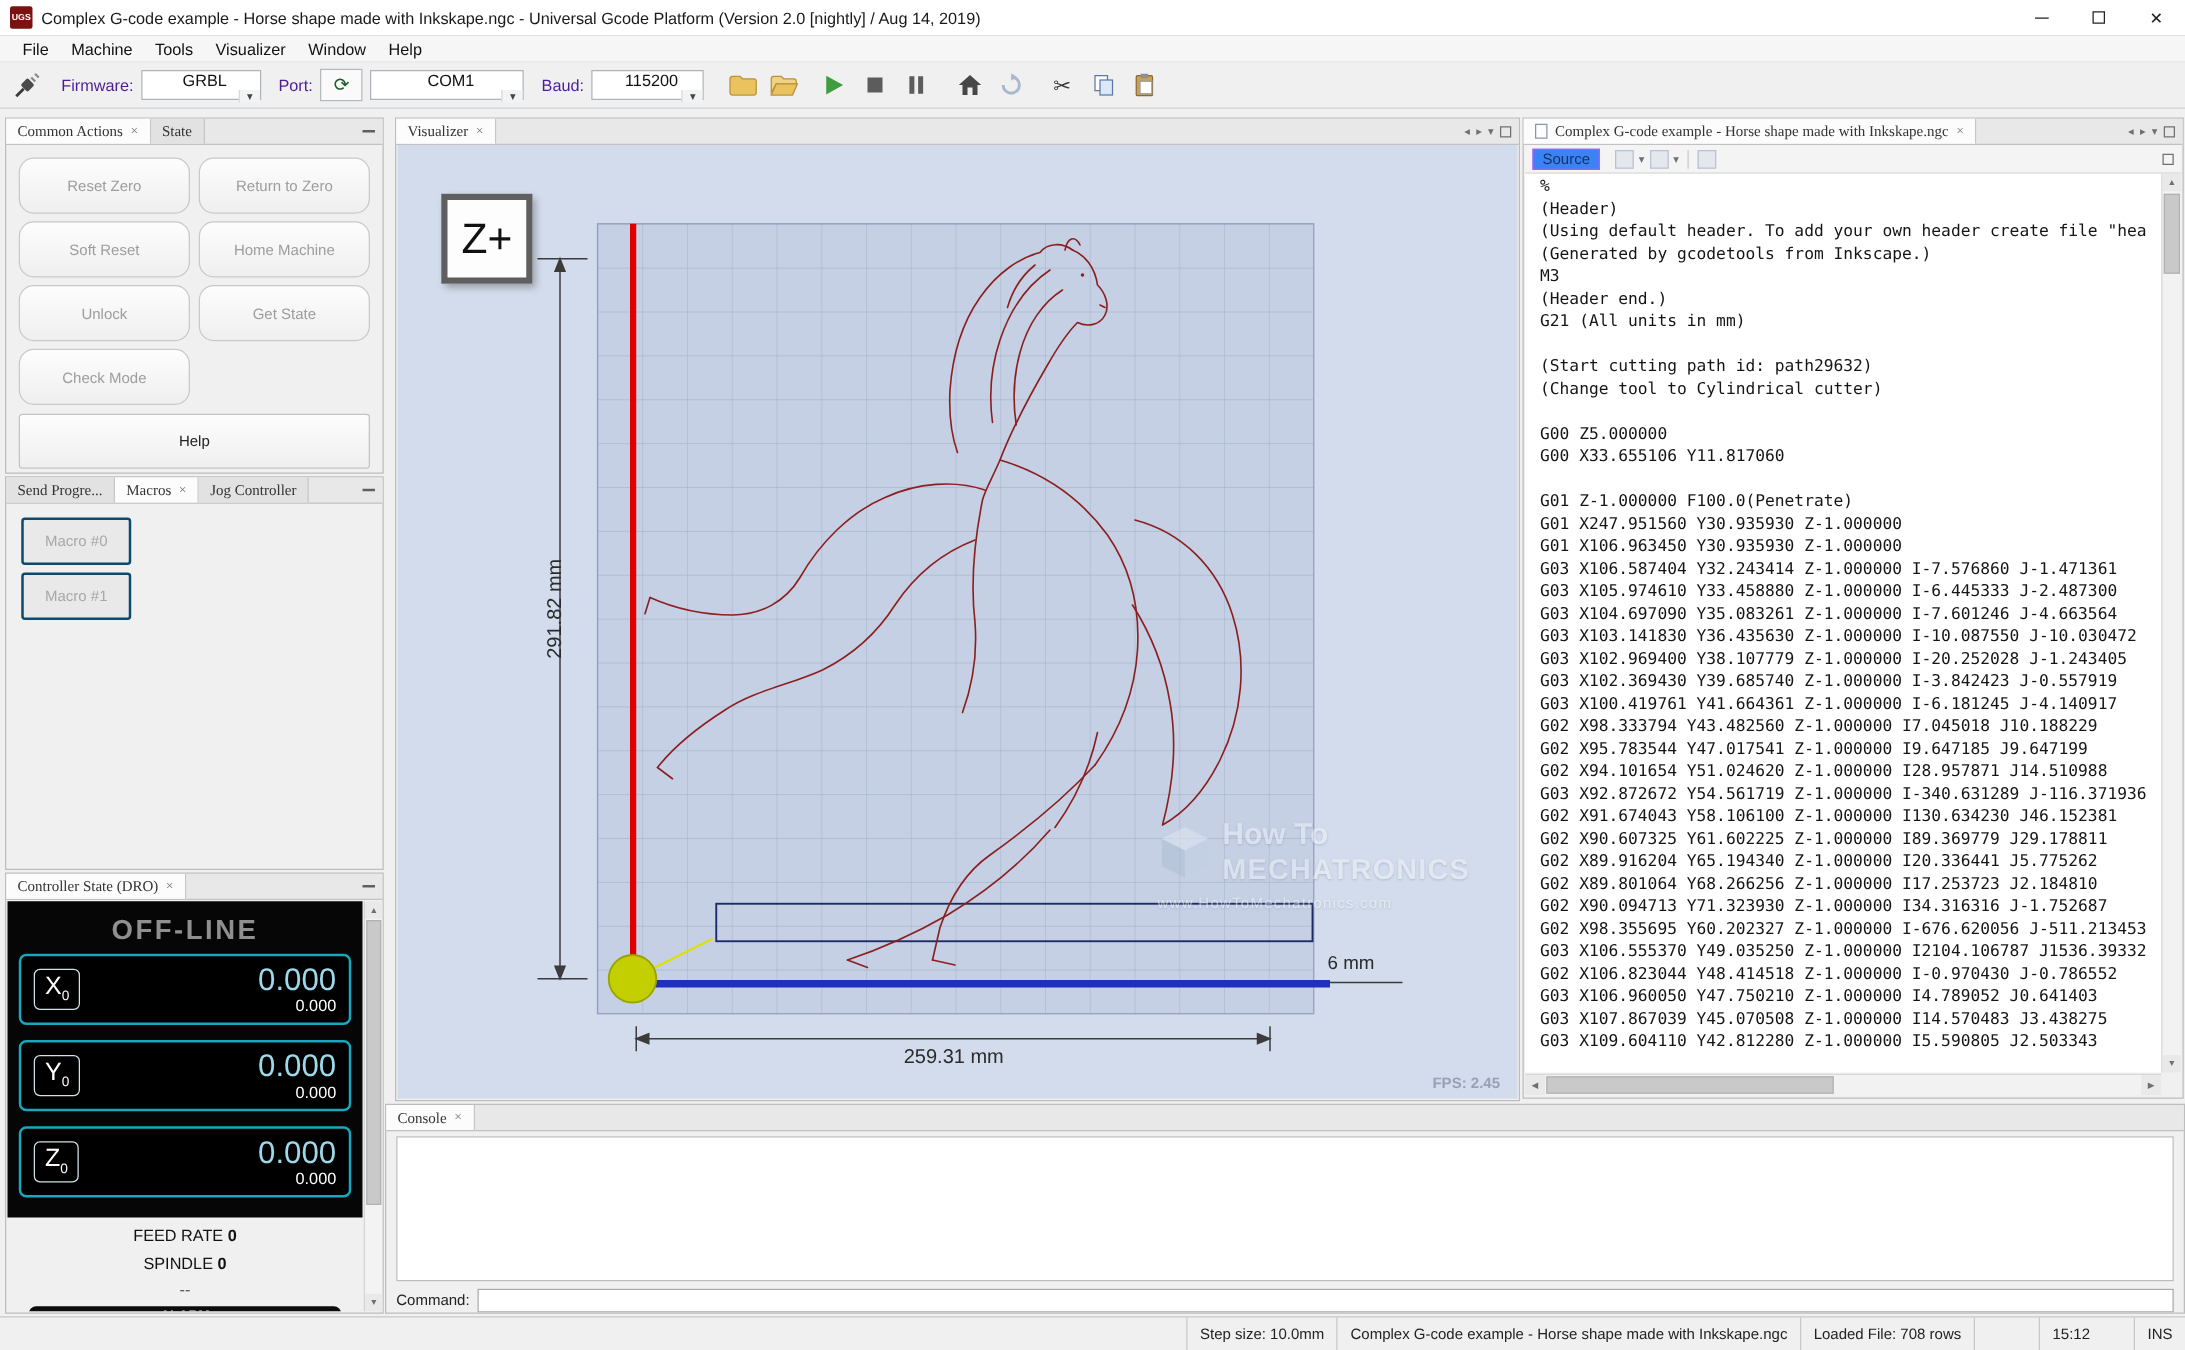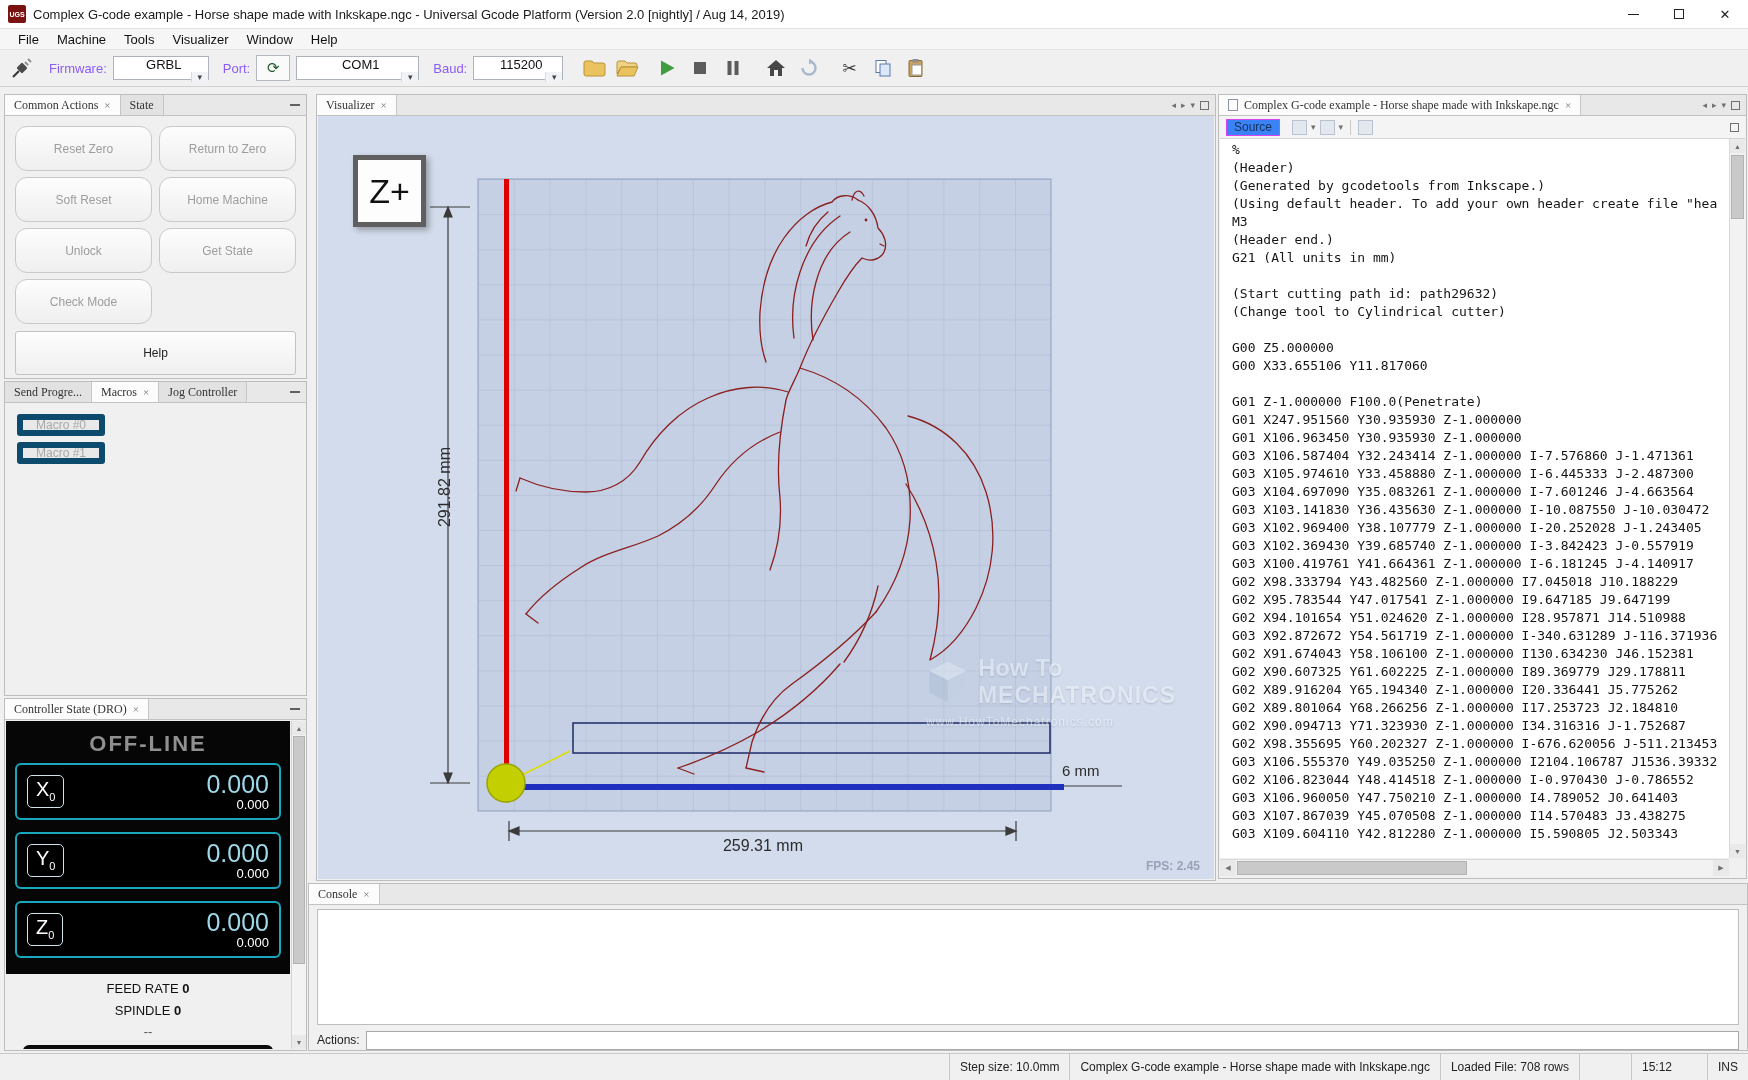--- a/index.html
+++ b/index.html
@@ -14,21 +14,21 @@
   .win-btn { width:46px; display:flex; align-items:center; justify-content:center; color:#222; font-size:13px; }
   .min-shape { width:11px; border-top:1px solid #222; display:inline-block; }
   .max-shape { width:10px; height:10px; border:1px solid #222; display:inline-block; }
 
   
   .menubar { position:absolute; left:0; top:29px; width:100%; height:21px; background:#f6f6f6; display:flex; align-items:center; padding-left:9px; border-bottom:1px solid #e6e6e6; }
   .menu-item { padding:2px 9px; font-size:13px; color:#111; }
 
   
   .toolbar { position:absolute; left:0; top:50px; width:100%; height:37px; background:#f0f0f0; border-bottom:1px solid #d2d2d2; display:flex; align-items:center; padding-left:8px; gap:6px; }
-  .tb-label { font-size:13px; color:#8b5cf6; margin-left:8px; }
+  .tb-label { font-size:13px; color:#4c1d95; margin-left:8px; }
   .combo { height:24px; background:#fff; border:1px solid #aeb2ba; display:flex; align-items:center; font-size:13px; color:#111; padding-left:6px;flex-direction:column; }
   .combo .chev { margin-left:auto; width:17px; height:100%; display:flex; align-items:center; justify-content:center; font-size:9px; color:#444; border-left:1px solid #d8dae0; background:#f2f3f6; }
   .tb-btn { width:34px; height:26px; border:1px solid #b4b8c0; background:#fafafa; display:flex; align-items:center; justify-content:center; font-size:15px; color:#1d5d2a; }
   .tb-icon { width:27px; height:27px; display:flex; align-items:center; justify-content:center; }
   .glyph-cut { font-size:17px; color:#333; }
 
   
   .panel { position:absolute; background:#f0f0f0; border:1px solid #bdbdbd; }
   .tabrow { position:absolute; left:0; top:0; right:0; height:21px; background:#e8e8e8; border-bottom:1px solid #c2c2c2; display:flex; align-items:stretch; }
   .tab { padding:0 9px; display:flex; align-items:center; gap:6px; font-size:12px; color:#333; background:#e2e2e2; border-right:1px solid #c6c6c6; white-space:nowrap;font-family:Liberation Serif, serif; }
@@ -38,21 +38,21 @@
   .mini-icon { font-size:9px; color:#707070; }
   .mini-box { width:9px; height:9px; border:1px solid #707070; display:inline-block; }
   .mini-dash { width:10px; border-top:2px solid #606060; display:inline-block; }
 
   
   .actions-grid { position:absolute; left:10px; right:10px; top:31px; display:grid; grid-template-columns:1fr 1fr; gap:6px 7px; }
   .act-btn { height:45px; background:linear-gradient(#fdfdfd,#efefef); border:1px solid #c9c9c9; border-radius:12px; color:#9d9d9d; font-size:12px; display:flex; align-items:center; justify-content:center; }
   .help-btn { position:absolute; left:10px; right:10px; top:236px; height:44px; background:linear-gradient(#fdfdfd,#efefef); border:1px solid #c3c3c3; border-radius:3px; color:#222; font-size:12px; display:flex; align-items:center; justify-content:center; }
 
   .macro-list { position:absolute; left:12px; top:32px; display:flex; flex-direction:column; gap:6px; }
-  .macro-btn { width:88px; height:22px; background:#e9e9e9; border:6px solid #0c4a6e; border-radius:3px; color:#a8a8a8; font-size:12px; display:flex; align-items:center; justify-content:center; }
+  .macro-btn { width:88px; height:38px; background:#e9e9e9; border:2px solid #0c4a6e; border-radius:3px; color:#a8a8a8; font-size:12px; display:flex; align-items:center; justify-content:center; }
 
   
   .dro-black { position:absolute; left:1px; top:22px; right:16px; height:253px; background:#060606; padding:4px 9px 0 9px; }
   .offline { height:38px; display:flex; align-items:center; justify-content:center; color:#8f8f8f; font-size:22px; font-weight:bold; letter-spacing:2px; }
   .axis-row { height:57px; border:2px solid #18a7bd; border-radius:6px; background:#000; margin-bottom:12px; display:flex; align-items:center; padding:0 10px; }
   .axis-label { border:1px solid #cfe4ea; border-radius:5px; color:#fff; font-size:20px; padding:2px 8px 4px 8px; }
   .axis-label sub { font-size:11px; }
   .axis-values { margin-left:auto; display:flex; flex-direction:column; align-items:flex-end; }
   .axis-value-main { color:#9ed9ea; font-size:25px; line-height:26px; }
   .axis-value-sub { color:#ffffff; font-size:13px; line-height:15px; }
@@ -413,21 +413,21 @@
 
   <div class="panel" style="left:308px; top:883px; width:1440px; height:168px;">
     <div class="tabrow">
       <div class="tab active">
         <span>Console</span>
         <span class="tab-close">×</span>
       </div>
     </div>
     <div class="console-out"></div>
     <div class="cmd-row">
-      <span class="cmd-label">Actions:</span>
+      <span class="cmd-label">Command:</span>
       <input class="cmd-input" type="text" value="" style="">
     </div>
   </div>
 
   <div class="panel" style="left:1218px; top:94px; width:529px; height:785px;">
     <div class="tabrow">
       <div class="tab active">
         <span class="tab-file-icon"></span>
         <span>Complex G-code example - Horse shape made with Inkskape.ngc</span>
         <span class="tab-close">×</span>
@@ -446,22 +446,22 @@
       <span class="ed-ico"></span>
       <span class="mini-icon">▾</span>
       <span class="ed-sep"></span>
       <span class="ed-ico"></span>
       <span style="margin-left:auto" class="mini-box"></span>
     </div>
     <div class="ed-body">
 
     <div class="gcode-line">%</div>
         <div class="gcode-line">(Header)</div>
+        <div class="gcode-line">(Using default header. To add your own header create file "hea</div>
         <div class="gcode-line">(Generated by gcodetools from Inkscape.)</div>
-        <div class="gcode-line">(Using default header. To add your own header create file "hea</div>
         <div class="gcode-line">M3</div>
         <div class="gcode-line">(Header end.)</div>
         <div class="gcode-line">G21 (All units in mm)</div>
         <div class="gcode-line"></div>
         <div class="gcode-line">(Start cutting path id: path29632)</div>
         <div class="gcode-line">(Change tool to Cylindrical cutter)</div>
         <div class="gcode-line"></div>
         <div class="gcode-line">G00 Z5.000000</div>
         <div class="gcode-line">G00 X33.655106 Y11.817060</div>
         <div class="gcode-line"></div>

